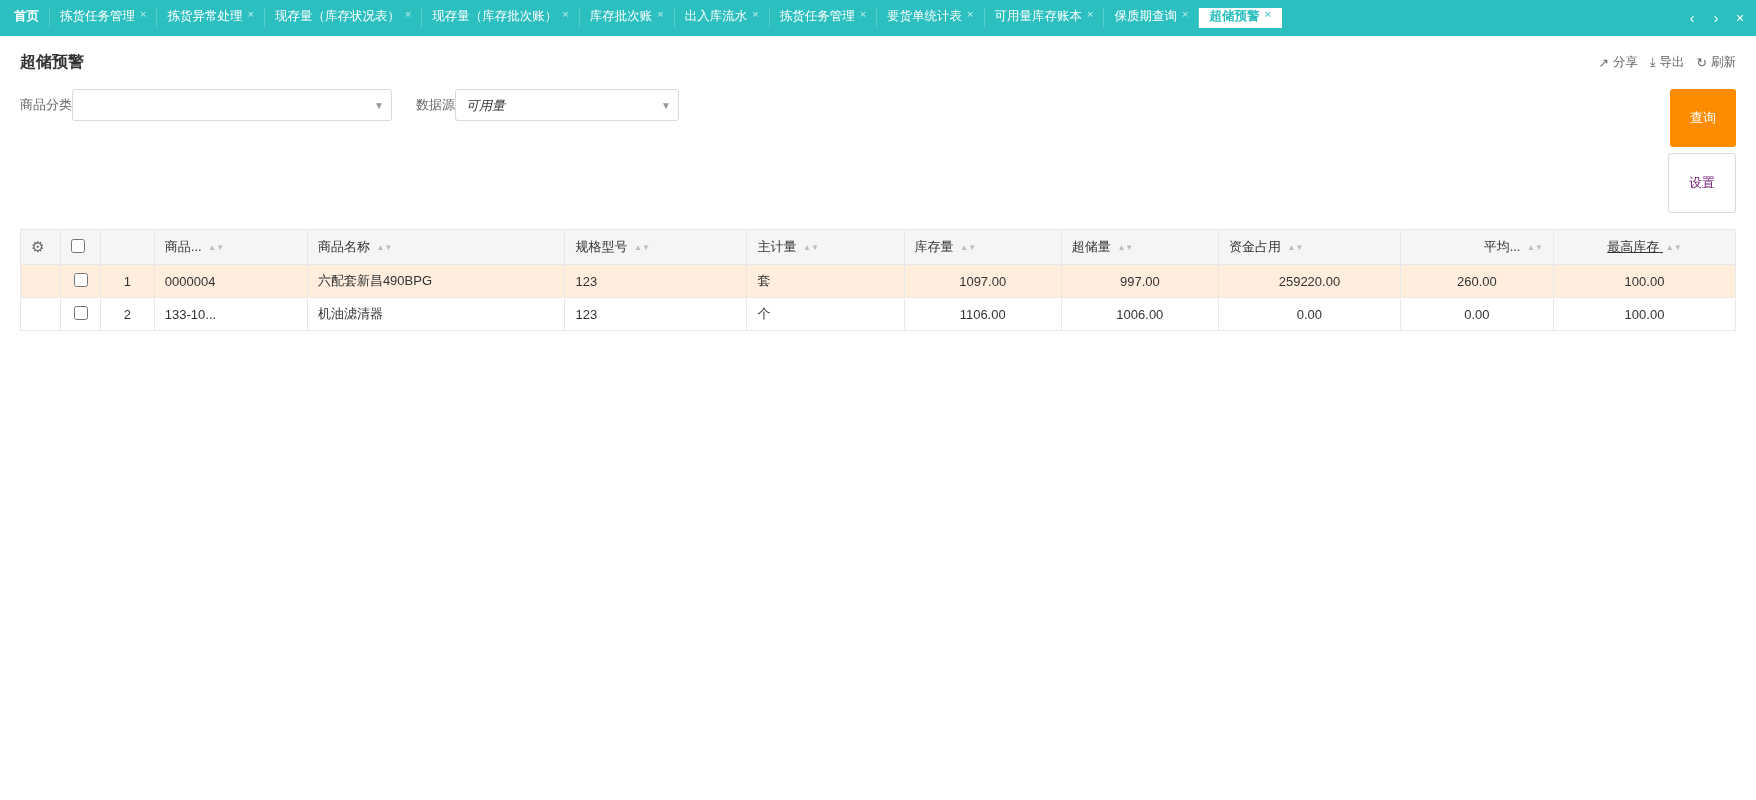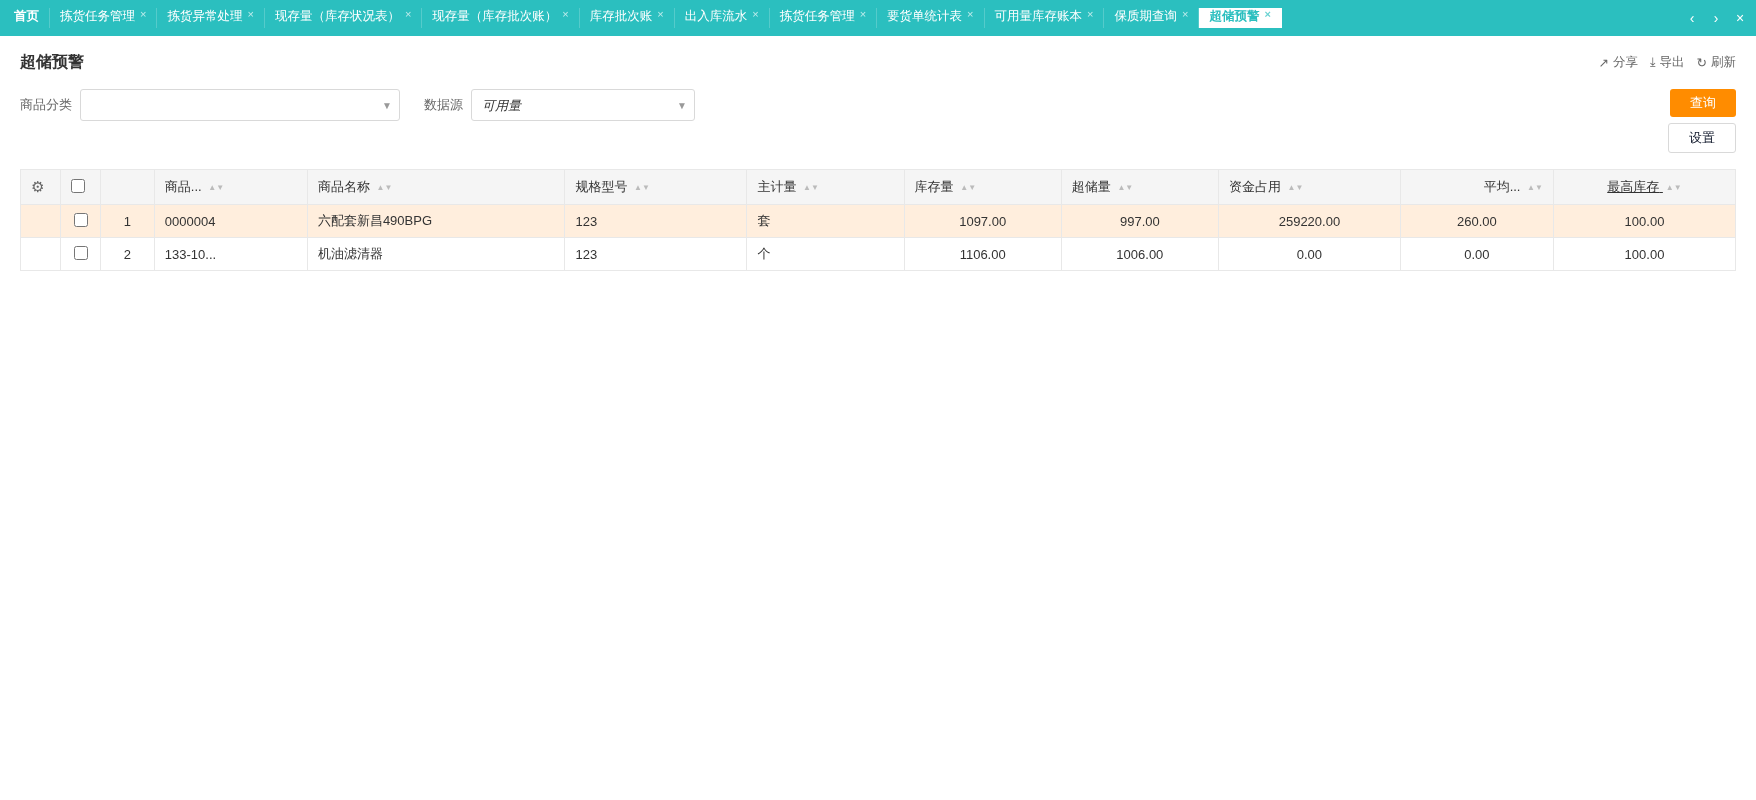--- a/index.html
+++ b/index.html
@@ -81,21 +81,20 @@
       gap: 4px;
       color: #666;
       cursor: pointer;
       font-size: 12.5px;
       background: none;
       border: none;
     }
     .filter-item {
       display: flex;
       align-items: center;
-      gap: 8px;
     }
     .filter-label {
       color: #666;
       font-size: 13px;
       white-space: nowrap;
     }
     .select-wrapper {
       position: relative;
       display: inline-block;
     }
@@ -119,32 +118,32 @@
       background: #fff;
       appearance: none;
       cursor: pointer;
     }
 
     .btn-query {
       background: #ff8c00;
       color: #fff;
       border: none;
       border-radius: 3px;
-      padding: 5px 20px;
+      padding: 20px 20px;
       font-size: 13px;
       cursor: pointer;
       margin-left: auto;
     }
 
     .btn-settings {
       background: #fff;
-      color: #0f172a;
+      color: #701a75;
       border: 1px solid #d9d9d9;
       border-radius: 3px;
-      padding: 5px 20px;
+      padding: 20px 20px;
       font-size: 13px;
       cursor: pointer;
     }
 
     
     .data-table {
       width: 100%;
       border-collapse: collapse;
       font-size: 13px;
     }

